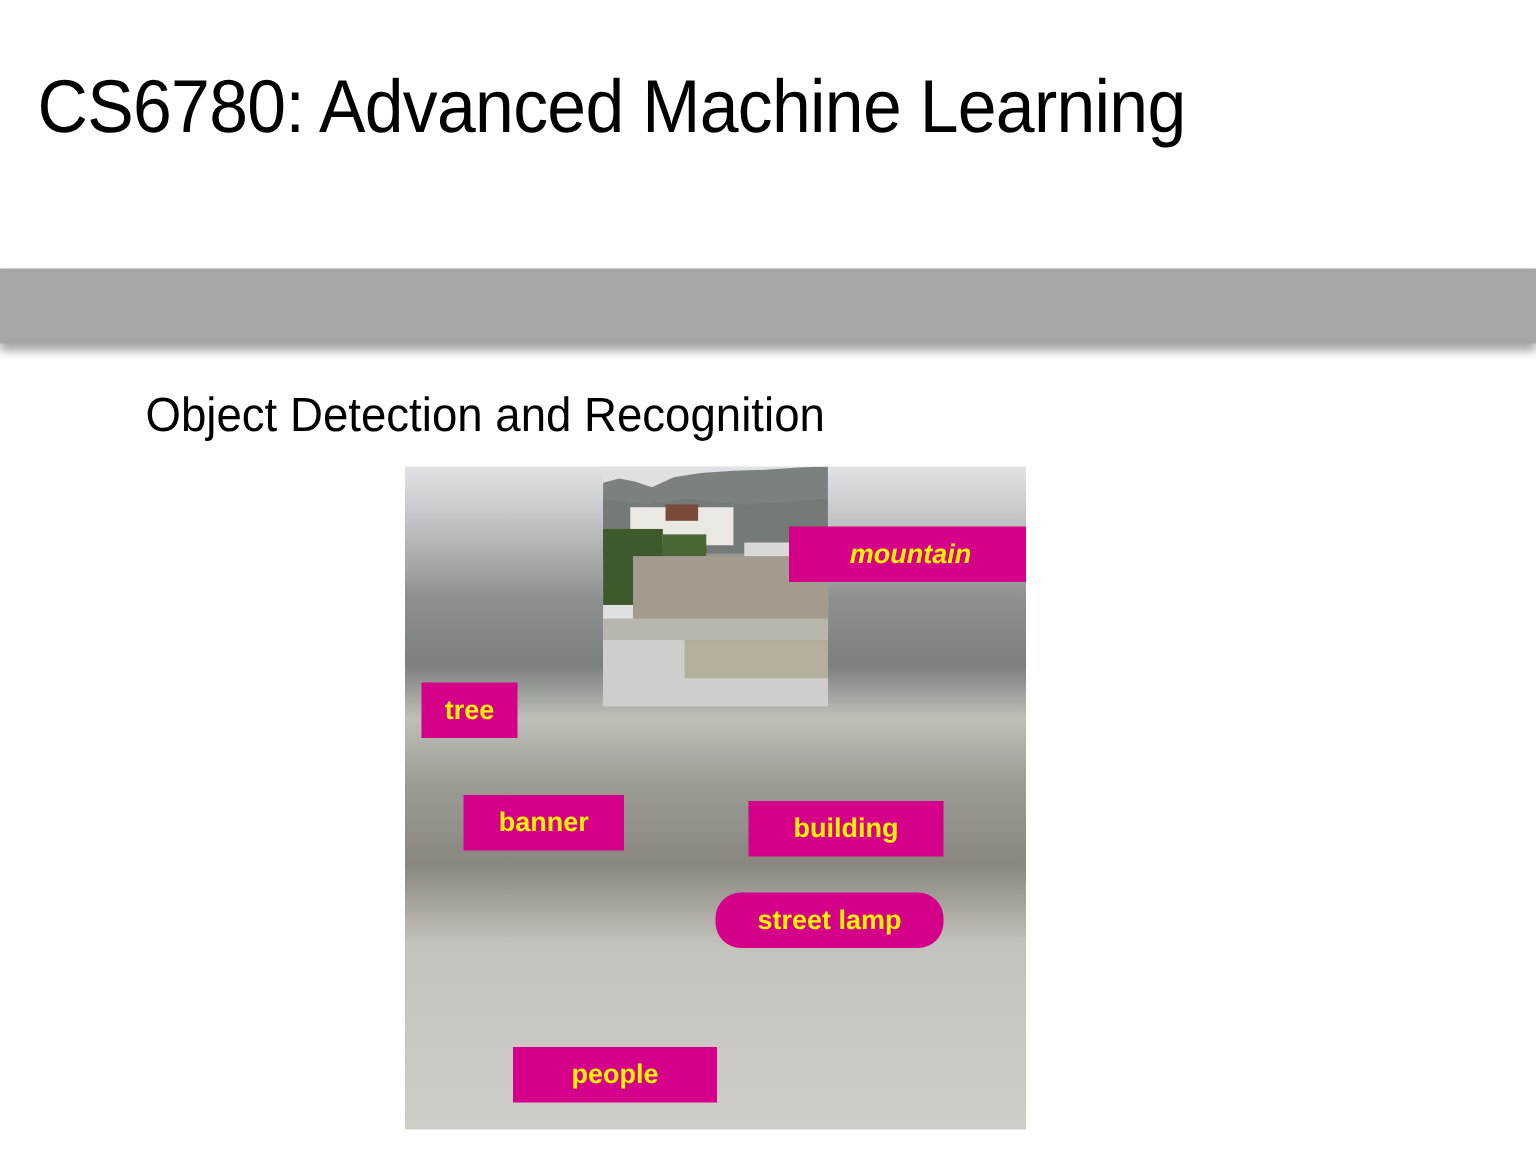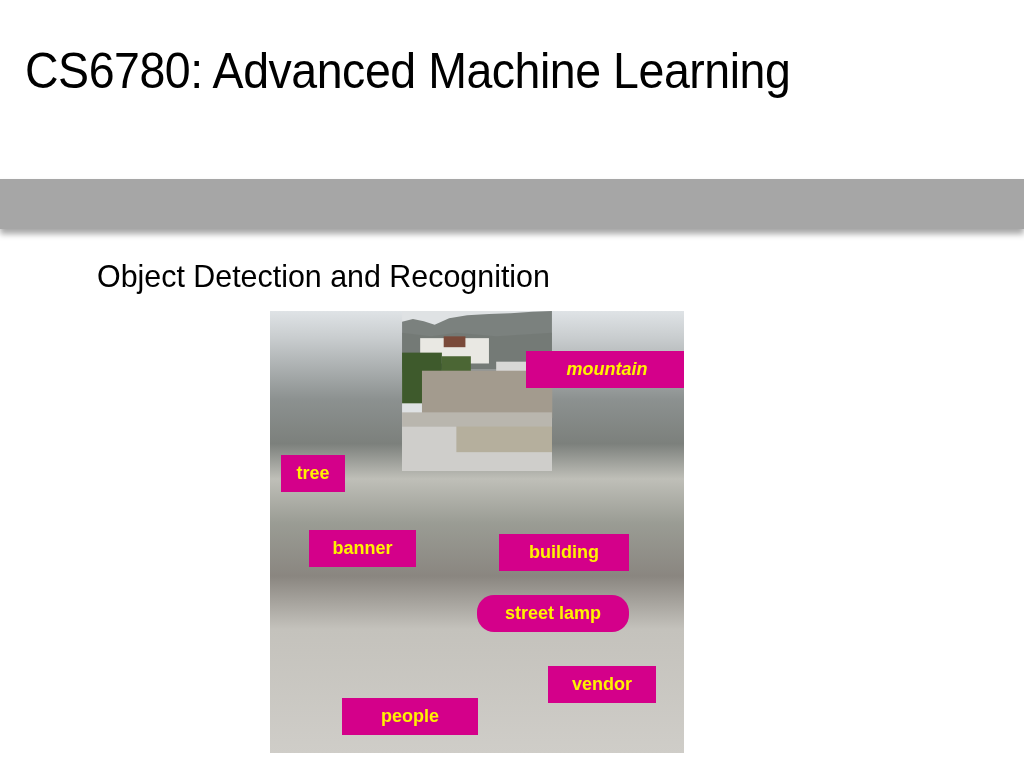--- a/index.html
+++ b/index.html
@@ -68,19 +68,16 @@
     </div>
   <div class="label" style="left:229px;top:203px;width:130px;height:37px;margin-top:20px;">
       <span>building</span>
     </div>
   <div class="label" style="left:39px;top:219px;width:107px;height:37px;">
       <span>banner</span>
     </div>
   <div class="label" style="left:207px;top:284px;width:152px;height:37px;border-radius:17px;">
       <span>street lamp</span>
     </div>
-  <div class="label" style="left:278px;top:355px;width:108px;height:37px;">
-      <span>vendor</span>
-    </div>
   <div class="label" style="left:72px;top:387px;width:136px;height:37px;">
       <span>people</span>
     </div>
 </div>
 
 </body></html>

